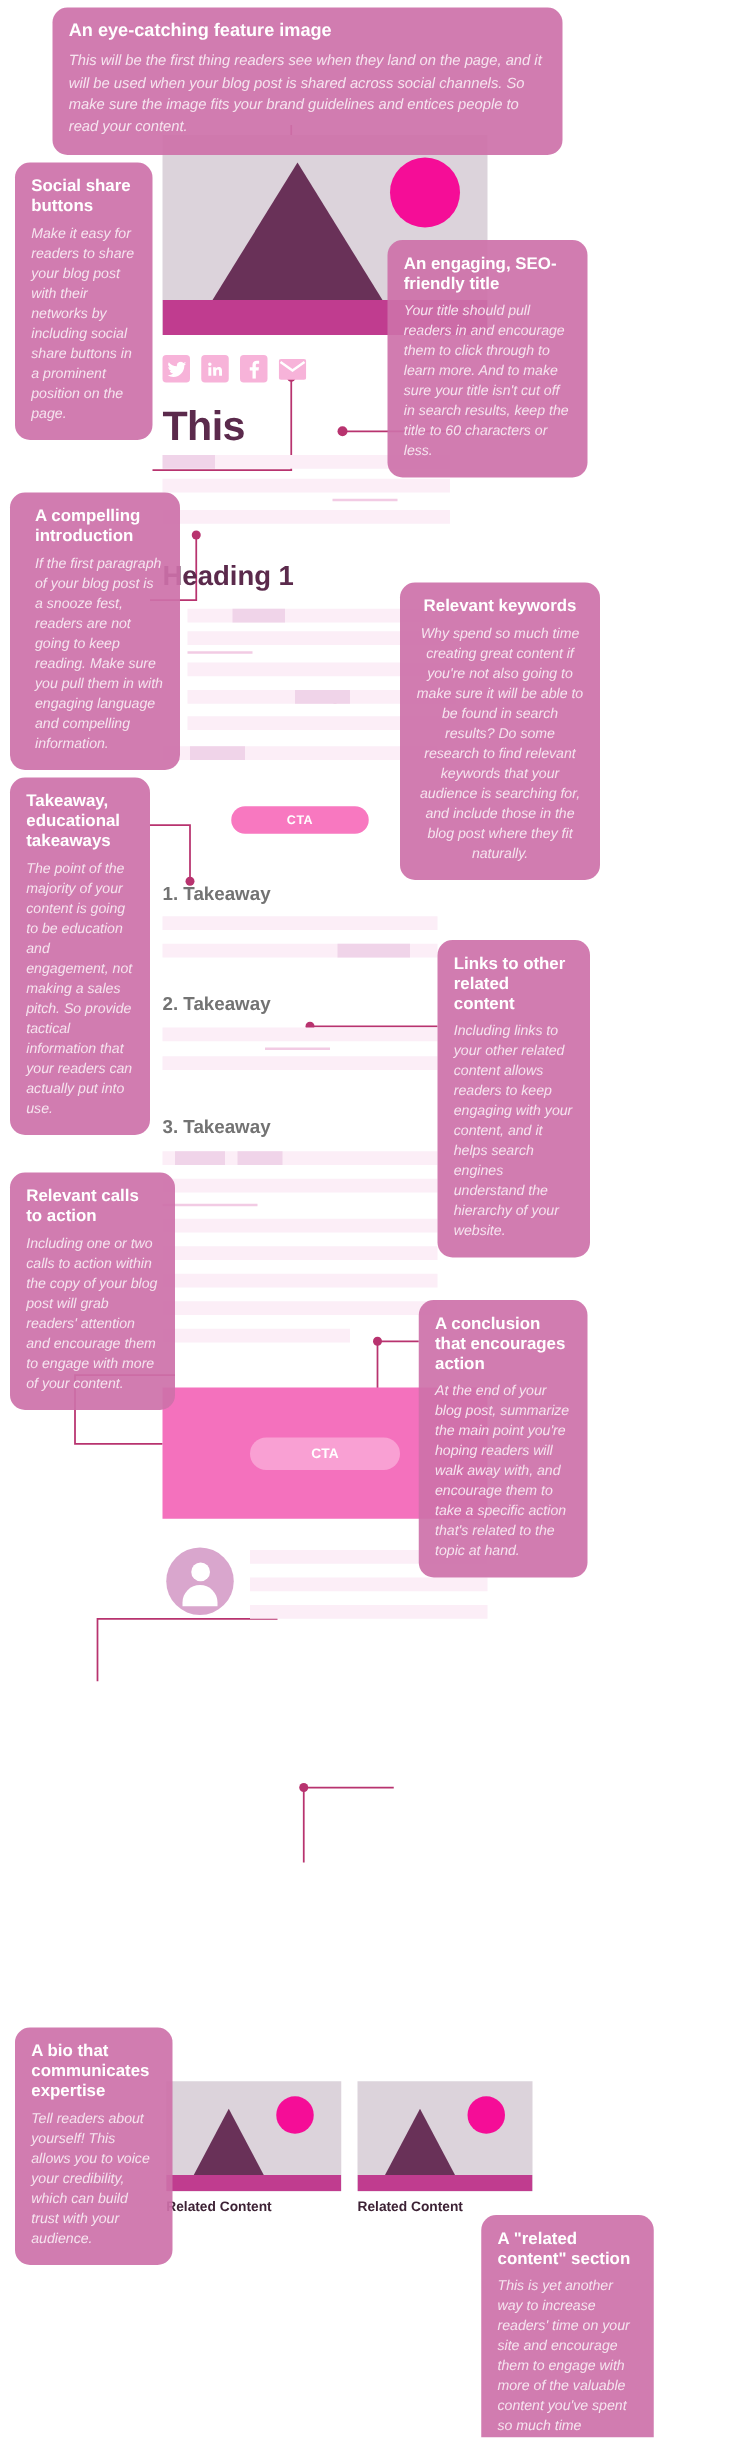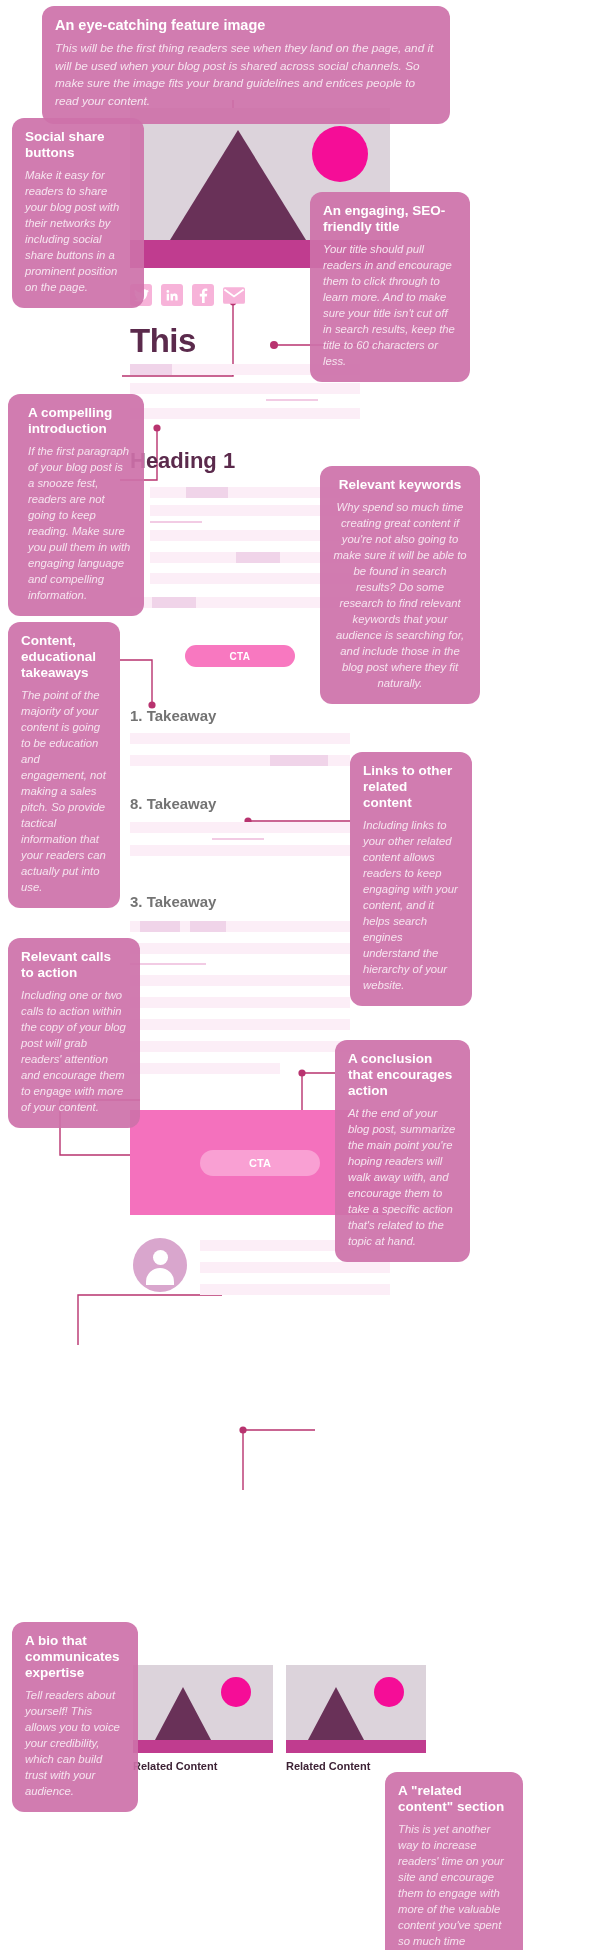--- a/index.html
+++ b/index.html
@@ -264,21 +264,21 @@
   <div class="bar" style="left:130px; top:597px; width:220px;"></div>
   <div class="bar dk" style="left:152px; top:597px; width:44px;"></div>
 
   <div class="cta small">CTA</div>
 
   <div class="mock takeaway-h" style="left:130px; top:707px;">1. Takeaway</div>
   <div class="bar" style="left:130px; top:733px; width:220px;"></div>
   <div class="bar" style="left:130px; top:755px; width:220px;"></div>
   <div class="bar dk" style="left:270px; top:755px; width:58px;"></div>
 
-  <div class="mock takeaway-h" style="left:130px; top:795px;">8. Takeaway</div>
+  <div class="mock takeaway-h" style="left:130px; top:795px;">2. Takeaway</div>
   <div class="bar" style="left:130px; top:822px; width:220px;"></div>
   <div class="bar line" style="left:212px; top:838px; width:52px;"></div>
   <div class="bar" style="left:130px; top:845px; width:220px;"></div>
 
   <div class="mock takeaway-h" style="left:130px; top:893px;">3. Takeaway</div>
   <div class="bar" style="left:130px; top:921px; width:220px;"></div>
   <div class="bar dk" style="left:140px; top:921px; width:40px;"></div>
   <div class="bar dk" style="left:190px; top:921px; width:36px;"></div>
   <div class="bar" style="left:130px; top:943px; width:220px;"></div>
 
@@ -317,42 +317,42 @@
       <div class="band"></div>
     </div>
     <div class="cap">Related Content</div>
   </div>
 
   <div class="callout wide" style="left:42px; top:6px; width:408px;">
     <h3>An eye-catching feature image</h3>
     <p>This will be the first thing readers see when they land on the page, and it will be used when your blog post is shared across social channels. So make sure the image fits your brand guidelines and entices people to read your content.</p>
   </div>
 
-  <div class="callout" style="left:12px; top:118px; width:132px;">
+  <div class="callout" style="left:12px; top:130px; width:110px;">
     <h3>Social share buttons</h3>
     <p>Make it easy for readers to share your blog post with their networks by including social share buttons in a prominent position on the page.</p>
   </div>
 
   <div class="callout" style="left:310px; top:192px; width:160px;">
     <h3>An engaging, SEO-friendly title</h3>
     <p>Your title should pull readers in and encourage them to click through to learn more. And to make sure your title isn't cut off in search results, keep the title to 60 characters or less.</p>
   </div>
 
   <div class="callout" style="left:8px; top:394px; width:136px;padding-left:20px;">
     <h3>A compelling introduction</h3>
     <p>If the first paragraph of your blog post is a snooze fest, readers are not going to keep reading. Make sure you pull them in with engaging language and compelling information.</p>
   </div>
 
   <div class="callout" style="left:320px; top:466px; width:160px;text-align:center;">
     <h3>Relevant keywords</h3>
     <p>Why spend so much time creating great content if you're not also going to make sure it will be able to be found in search results? Do some research to find relevant keywords that your audience is searching for, and include those in the blog post where they fit naturally.</p>
   </div>
 
   <div class="callout" style="left:8px; top:622px; width:112px;">
-    <h3>Content, educational takeaways</h3>
+    <h3>Takeaway, educational takeaways</h3>
     <p>The point of the majority of your content is going to be education and engagement, not making a sales pitch. So provide tactical information that your readers can actually put into use.</p>
   </div>
 
   <div class="callout" style="left:350px; top:752px; width:122px;">
     <h3>Links to other related content</h3>
     <p>Including links to your other related content allows readers to keep engaging with your content, and it helps search engines understand the hierarchy of your website.</p>
   </div>
 
   <div class="callout" style="left:8px; top:938px; width:132px;">
     <h3>Relevant calls to action</h3>

